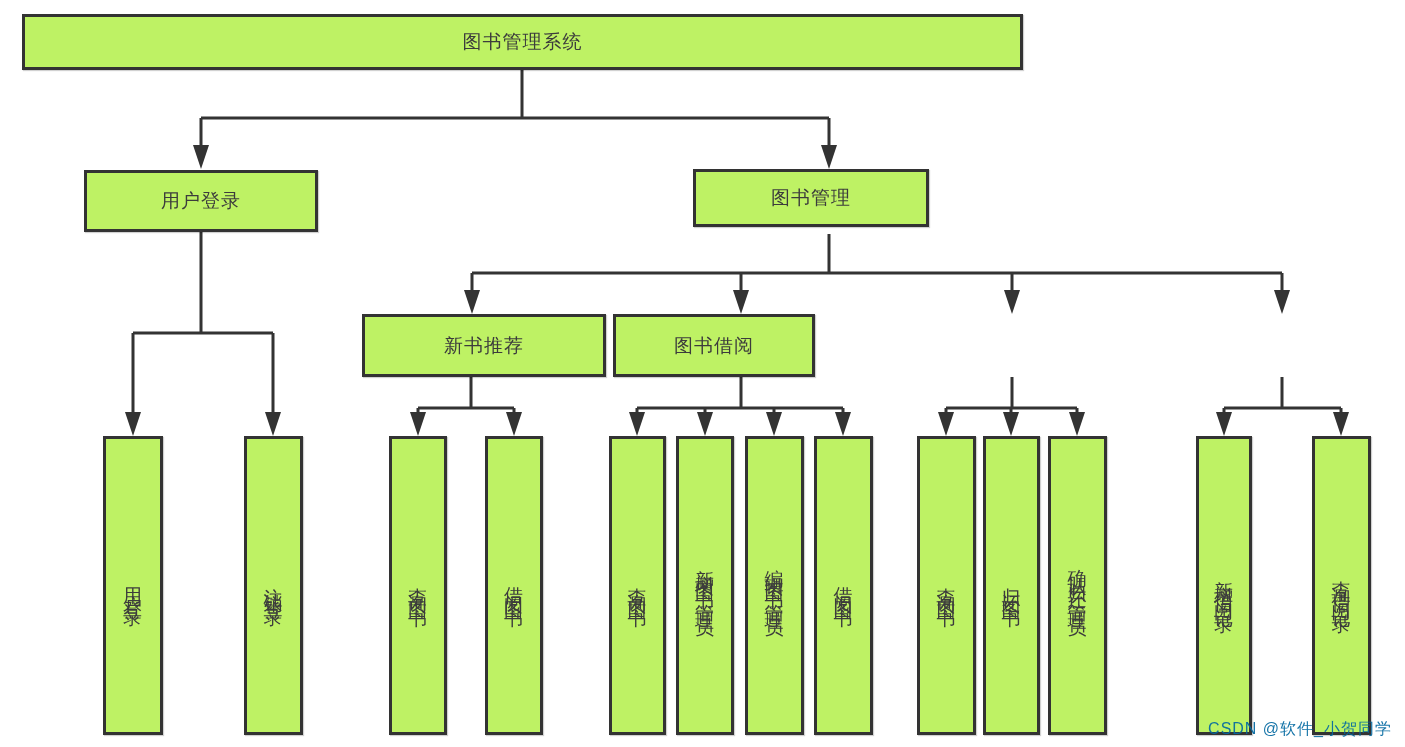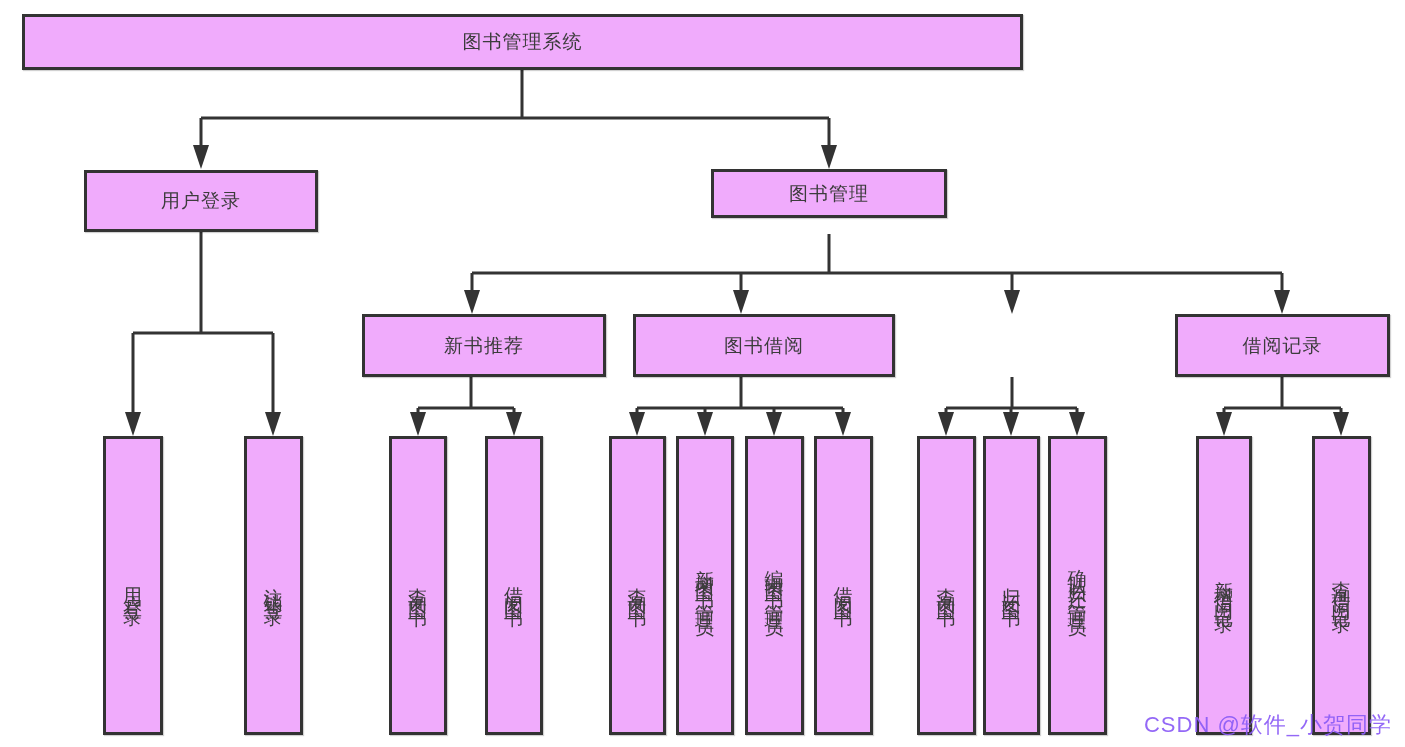--- a/index.html
+++ b/index.html
@@ -5,42 +5,42 @@
   * { margin: 0; padding: 0; box-sizing: border-box; }
   html, body { background: #ffffff; }
   body {
     font-family: "Liberation Sans", "DejaVu Sans", sans-serif;
     width: 1405px; height: 747px; overflow: hidden; position: relative;
   }
   .stage { position: absolute; left: 0; top: 0; width: 1405px; height: 747px; }
   .wires { position: absolute; left: 0; top: 0; }
   .node {
     position: absolute;
-    background: #f0abfc;
+    background: #bef264;
     border: 3px solid #333333;
     color: #3c3c3c;
     display: flex; align-items: center; justify-content: center;
     box-shadow: 1px 1px 1px rgba(0,0,0,0.18);
     text-align: center;
   }
   .hbox { font-size: 19px; letter-spacing: 1px; }
   .vbox {
     top: 436px; height: 299px;
     writing-mode: vertical-rl;
     text-orientation: mixed;
     font-size: 19px;
     letter-spacing: 7px;
     line-height: 1;
     padding: 6px 0;
   }
   .watermark {
     position: absolute;
     right: 13px; bottom: 7px;
-    font-size: 22px;
-    color: #8b5cf6;
+    font-size: 16px;
+    color: #0369a1;
     opacity: 0.92;
     z-index: 5;
     letter-spacing: 1px;
     white-space: nowrap;
   }
 </style>
 </head>
 <body>
 
 <div class="stage">
@@ -81,25 +81,24 @@
       <polygon points="1003,412 1019,412 1011,436"></polygon>
       <polygon points="1069,412 1085,412 1077,436"></polygon>
       <polygon points="1216,412 1232,412 1224,436"></polygon>
       <polygon points="1333,412 1349,412 1341,436"></polygon>
     </g>
   </svg>
 
   <div class="node hbox" style="left:22px; top:14px; width:1001px; height:56px;">图书管理系统</div>
 
   <div class="node hbox" style="left:84px; top:170px; width:234px; height:62px;">用户登录</div>
-  <div class="node hbox" style="left:711px; top:169px; width:236px; height:49px;">图书管理</div>
+  <div class="node hbox" style="left:693px; top:169px; width:236px; height:58px;">图书管理</div>
 
   <div class="node hbox" style="left:362px; top:314px; width:244px; height:63px;">新书推荐</div>
-  <div class="node hbox" style="left:633px; top:314px; width:262px; height:63px;">图书借阅</div>
-  <div class="node hbox" style="left:1175px; top:314px; width:215px; height:63px;">借阅记录</div>
+  <div class="node hbox" style="left:613px; top:314px; width:202px; height:63px;">图书借阅</div>
 
   <div class="node vbox" style="left:103px; width:60px;">用户登录</div>
   <div class="node vbox" style="left:244px; width:59px;">注销登录</div>
 
   <div class="node vbox" style="left:389px; width:58px;">查询图书</div>
   <div class="node vbox" style="left:485px; width:58px;">借阅图书</div>
 
   <div class="node vbox" style="left:609px; width:57px;">查询图书</div>
   <div class="node vbox" style="left:676px; width:58px;">新增图书（管理员）</div>
   <div class="node vbox" style="left:745px; width:59px;">编辑图书（管理员）</div>

